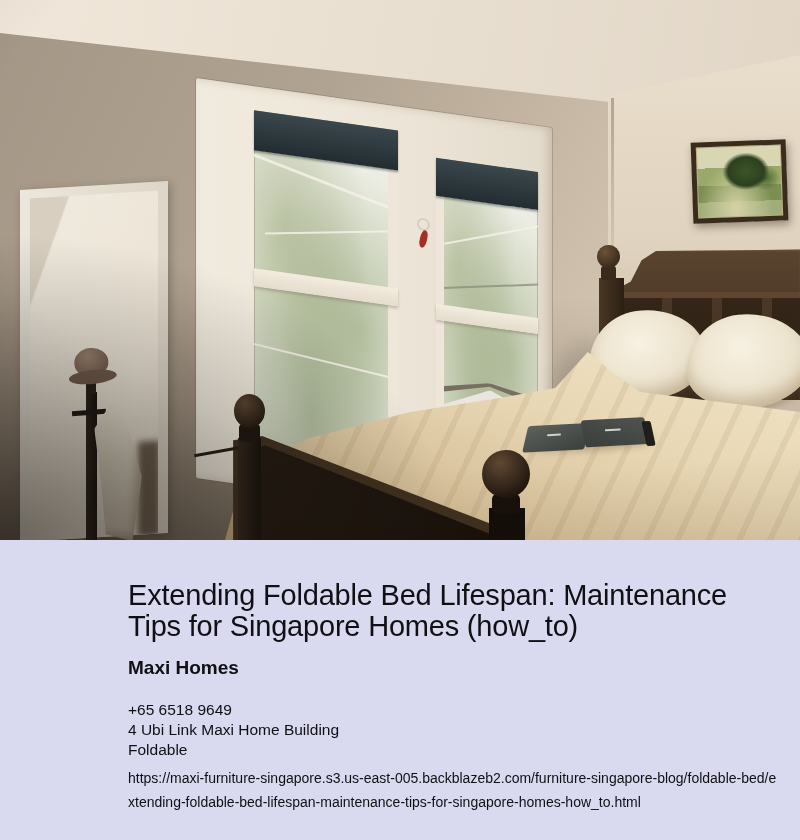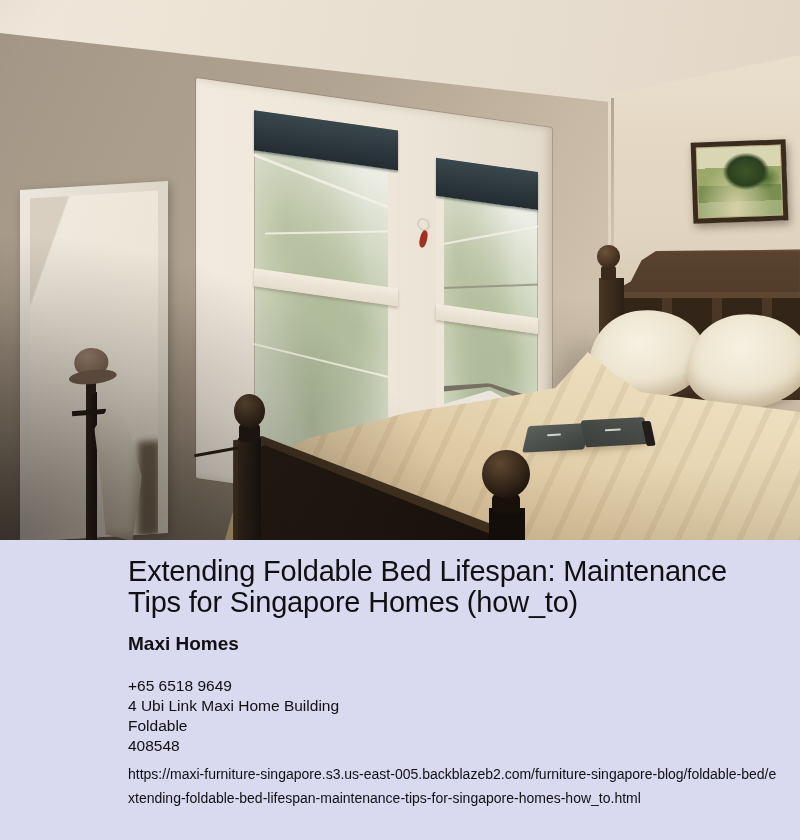--- a/index.html
+++ b/index.html
@@ -140,21 +140,21 @@
   .pm2{left:80px;top:14px;width:16px;}
 
   .vignette{left:0;top:0;width:800px;height:540px;pointer-events:none;
       background:
         radial-gradient(ellipse at 0% 100%,rgba(20,16,12,.55),rgba(0,0,0,0) 40%),
         radial-gradient(120% 95% at 70% 30%,rgba(0,0,0,0) 60%,rgba(40,30,20,.20) 100%);}
 
   
   .info{position:absolute;left:0;top:540px;width:800px;height:300px;background:#d9d9ef;
         box-sizing:border-box;padding:16px 17px 0 128px;color:#101014;}
-  .title{max-width:600px;font-size:29px;line-height:31px;font-weight:400;letter-spacing:-.2px;}
+  .title{max-width:600px;font-size:29px;line-height:31px;font-weight:400;letter-spacing:-.2px;margin-top:24px;}
   .company{margin-top:14px;font-size:19px;line-height:24px;font-weight:700;}
   .contact{margin-top:20px;font-size:15.5px;line-height:20px;font-weight:400;}
   .contact div{white-space:nowrap;}
   .url{margin-top:6px;width:655px;font-size:14px;line-height:24px;word-break:break-all;}
 </style>
 </head>
 <body>
 
 <div class="screen">
 
@@ -240,18 +240,17 @@
     <div class="vignette"></div>
   </div>
 
   <div class="info">
     <div class="title">Extending Foldable Bed Lifespan: Maintenance Tips for Singapore Homes (how_to)</div>
     <div class="company">Maxi Homes</div>
     <div class="contact">
       <div>+65 6518 9649</div>
       <div>4 Ubi Link Maxi Home Building</div>
       <div>Foldable</div>
-      <div>408548</div>
     </div>
     <div class="url">https://maxi-furniture-singapore.s3.us-east-005.backblazeb2.com/furniture-singapore-blog/foldable-bed/extending-foldable-bed-lifespan-maintenance-tips-for-singapore-homes-how_to.html</div>
   </div>
 
 </div>
 
 </body></html>

